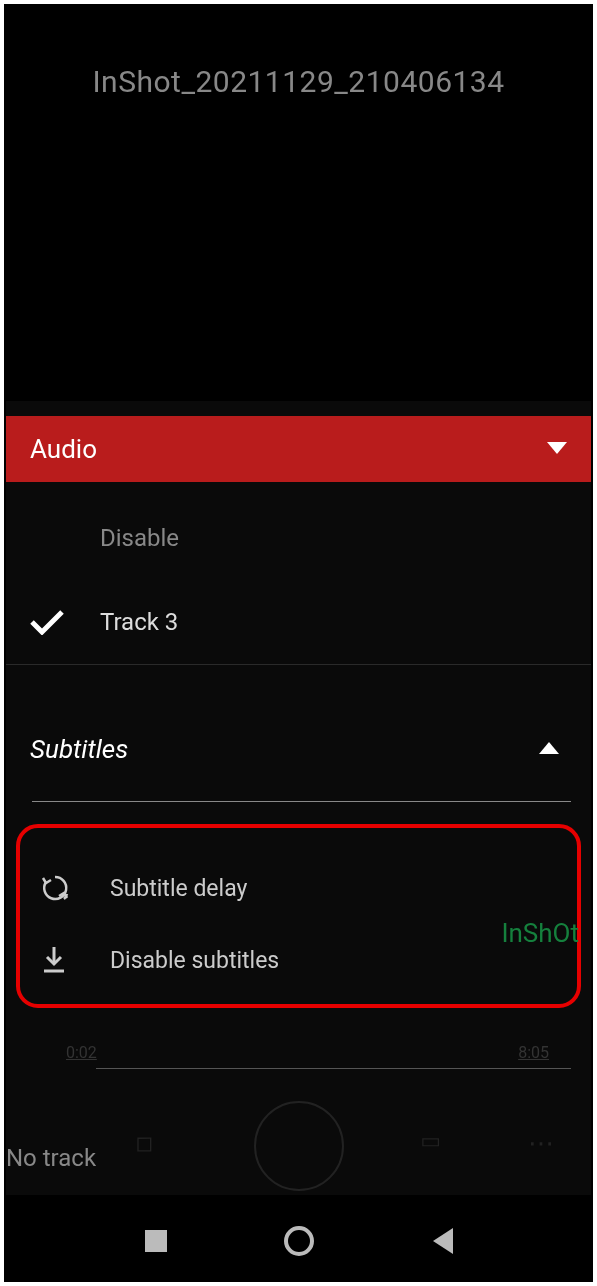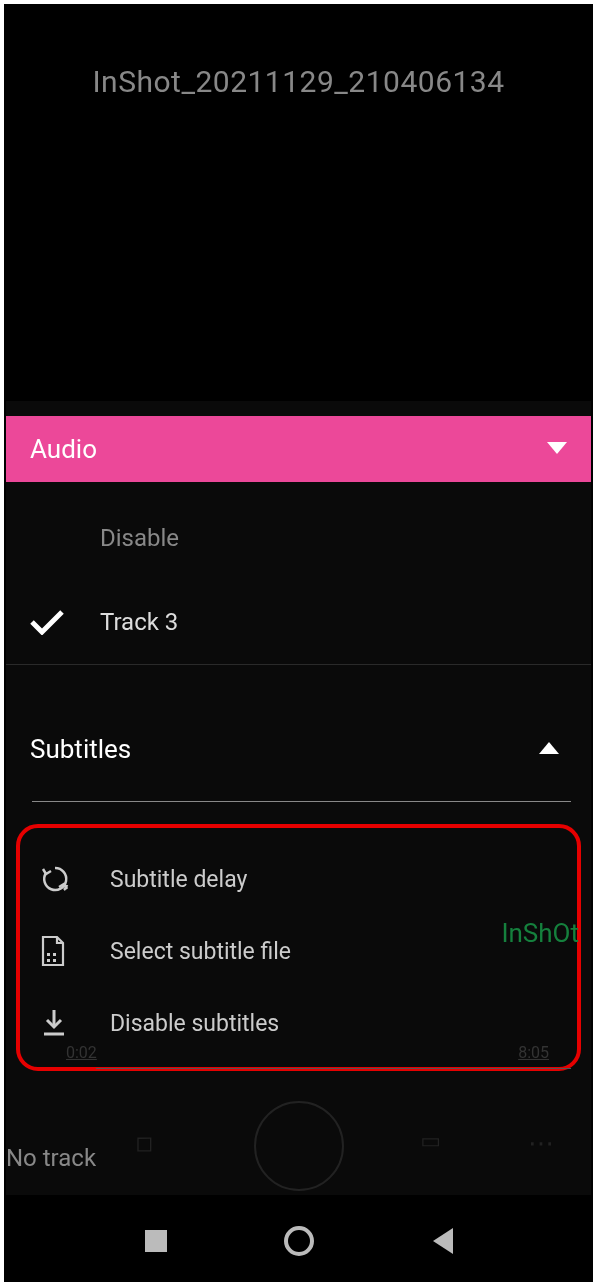--- a/index.html
+++ b/index.html
@@ -40,21 +40,21 @@
     align-items: center;
     justify-content: space-between;
     padding: 18px 24px;
     color: #fff;
     font-size: 26px;
   }
   .audio-header {
     position: absolute;
     top: 410px;
     left: 0; right: 0;
-    background: #ec4899;
+    background: #b91c1c;
   }
   .audio-items {
     position: absolute;
     top: 490px;
     left: 0; right: 0;
   }
   .row {
     display: flex;
     align-items: center;
     padding: 20px 24px;
@@ -74,37 +74,37 @@
   }
   .row.dim .label { color: #888; }
   .divider {
     border: none;
     border-top: 1px solid #2a2a2a;
     margin: 0;
   }
   .subtitles-header {
     position: absolute;
     top: 710px;
-    left: 0; right: 8px;
+    left: 0; right: 8px; font-style: italic;
   }
   .hr-under {
     position: absolute;
     top: 795px;
     left: 26px; right: 20px;
     border: none;
     border-top: 1px solid #888;
   }
   .highlight-box {
     position: absolute;
     top: 818px;
     left: 10px;
     right: 10px;
     border: 4px solid #e60000;
     border-radius: 22px;
-    padding: 15px 6px 8px 6px;
+    padding: 24px 6px 8px 6px;
   }
   .highlight-box .row { min-height: 72px; padding: 12px 14px; }
   .highlight-box .label { font-size: 23px; color: #ccc; }
   .inshot-ghost {
     position: absolute;
     top: 912px;
     right: 12px;
     color: #15803d;
     font-size: 26px;
     pointer-events: none;
@@ -214,33 +214,20 @@
           <path d="M15 4 A11 11 0 1 1 6 9" stroke="#ccc" stroke-width="2.5" fill="none"></path>
           <path d="M3 5 L6 10 L11 7" stroke="#ccc" stroke-width="2.5" fill="none"></path>
           <path d="M24 26 A11 11 0 0 0 27 21" stroke="#ccc" stroke-width="2.5" fill="none"></path>
           <path d="M27 25 L24 20 L19 23" stroke="#ccc" stroke-width="2.5" fill="none"></path>
         </svg>
       </span>
       <span class="label">Subtitle delay</span>
     </div>
     <div class="row">
       <span class="icon-slot">
-        <svg width="26" height="32" viewBox="0 0 26 32">
-          <path d="M3 2 H17 L23 8 V30 H3 Z" stroke="#ccc" stroke-width="2.2" fill="none"></path>
-          <path d="M17 2 V8 H23" stroke="#ccc" stroke-width="2.2" fill="none"></path>
-          <rect x="7" y="18" width="3" height="3" fill="#ccc"></rect>
-          <rect x="7" y="24" width="3" height="3" fill="#ccc"></rect>
-          <rect x="13" y="18" width="3" height="3" fill="#ccc"></rect>
-          <rect x="13" y="24" width="3" height="3" fill="#ccc"></rect>
-        </svg>
-      </span>
-      <span class="label">Select subtitle file</span>
-    </div>
-    <div class="row">
-      <span class="icon-slot">
         <svg width="28" height="30" viewBox="0 0 28 30">
           <path d="M14 2 V18" stroke="#ccc" stroke-width="3" fill="none"></path>
           <path d="M7 12 L14 19 L21 12" stroke="#ccc" stroke-width="3" fill="none"></path>
           <path d="M4 26 H24" stroke="#ccc" stroke-width="3" fill="none"></path>
         </svg>
       </span>
       <span class="label">Disable subtitles</span>
     </div>
   </div>
 

